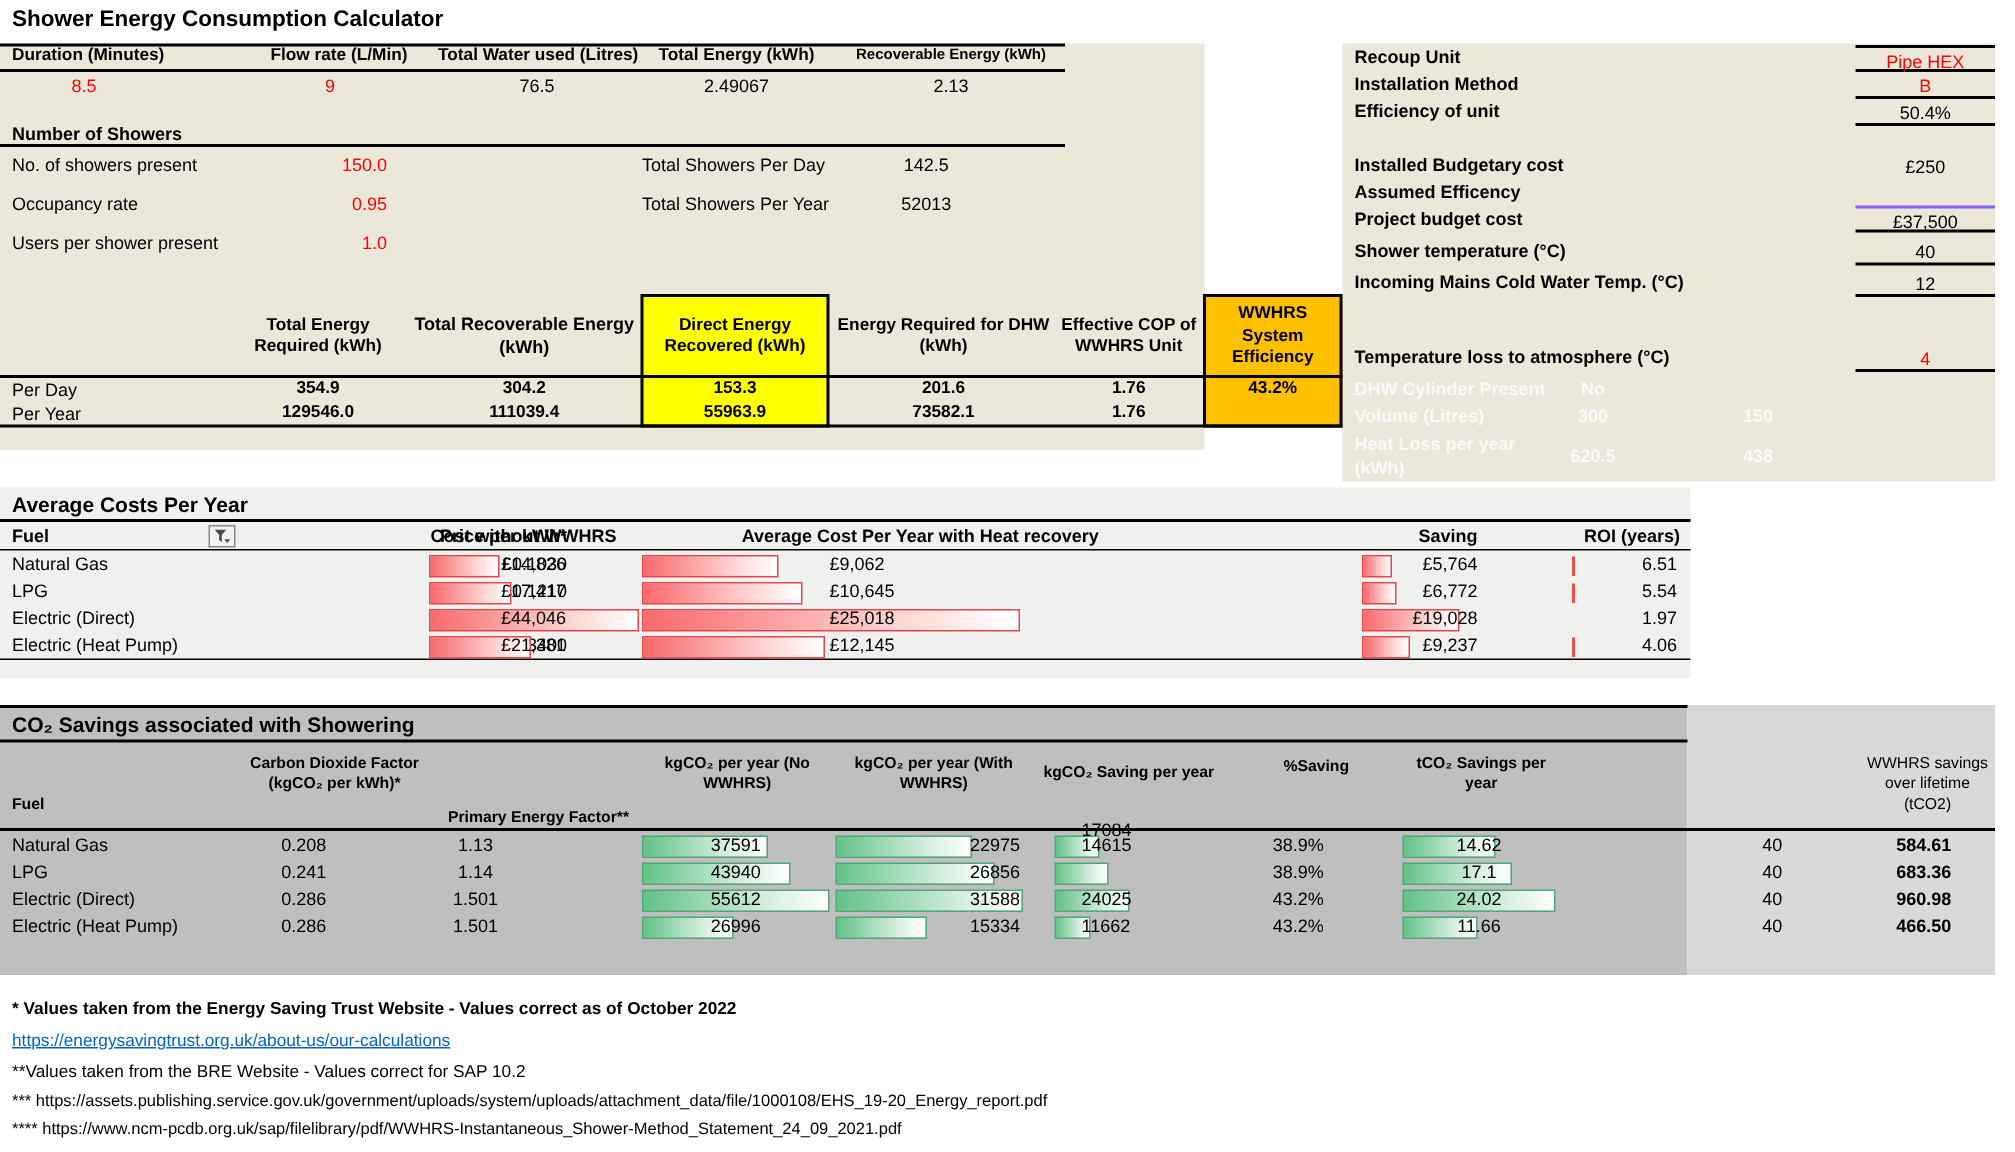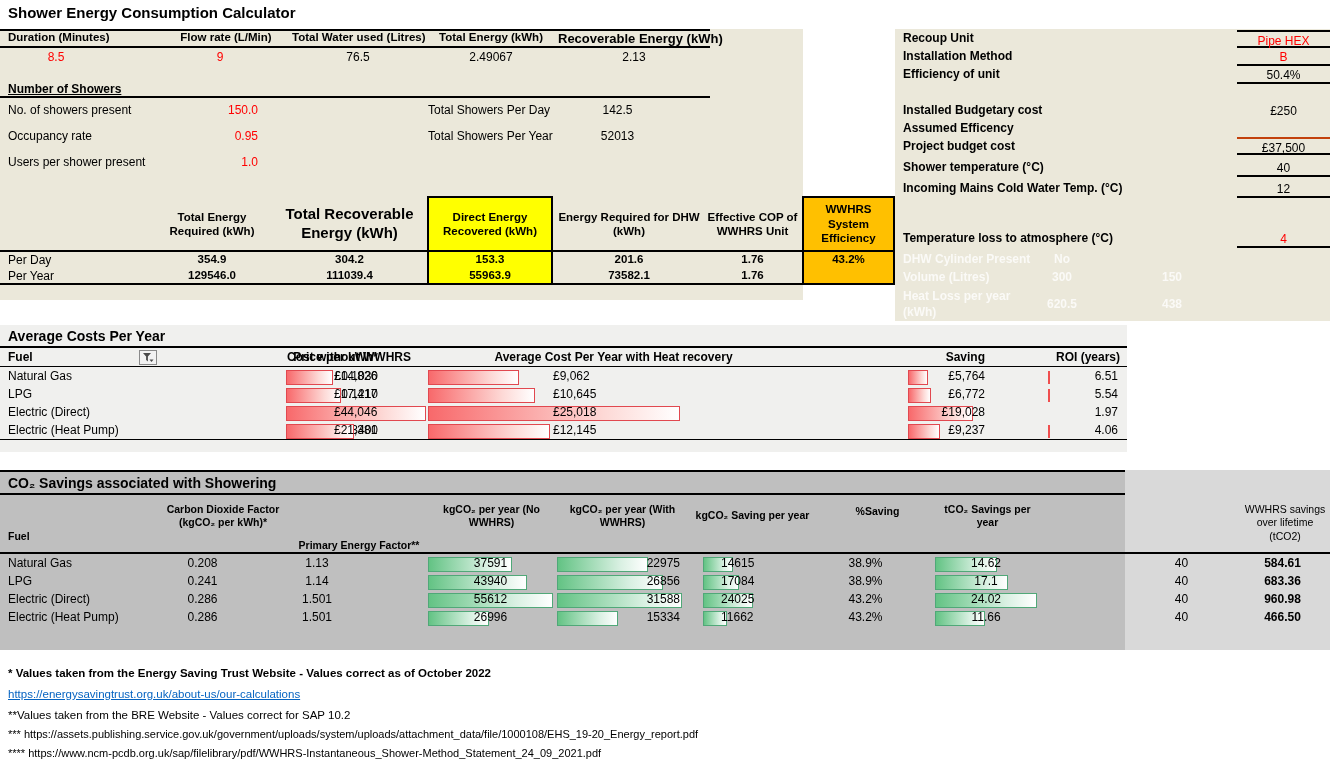--- a/index.html
+++ b/index.html
@@ -35,44 +35,44 @@
   <div class="abs" style="left:1125px;top:470px;width:205px;height:180px;background:#d9d9d9;"></div>
 
   <div class="abs b" style="left:8px;top:4px;font-size:15px;">Shower Energy Consumption Calculator</div>
 
   <div class="hline" style="left:0;top:29px;width:710px;height:2px;"></div>
   <div class="hline" style="left:0;top:46px;width:710px;height:2px;"></div>
   <div class="abs b" style="left:8px;top:31px;width:150px;font-size:11.5px;">Duration (Minutes)</div>
   <div class="abs b ctr" style="left:160px;top:31px;width:132px;font-size:11.5px;">Flow rate (L/Min)</div>
   <div class="abs b ctr" style="left:292px;top:31px;width:132px;font-size:11.5px;">Total Water used (Litres)</div>
   <div class="abs b ctr" style="left:424px;top:31px;width:134px;font-size:11.5px;">Total Energy  (kWh)</div>
-  <div class="abs b ctr" style="left:558px;top:31px;width:152px;font-size:13px;">Recoverable Energy (kWh)</div>
+  <div class="abs b ctr" style="left:558px;top:31px;width:152px;font-size:10px;">Recoverable Energy (kWh)</div>
   <div class="abs red ctr" style="left:0;top:50px;width:112px;">8.5</div>
   <div class="abs red ctr" style="left:160px;top:50px;width:120px;">9</div>
   <div class="abs ctr" style="left:292px;top:50px;width:132px;">76.5</div>
   <div class="abs ctr" style="left:424px;top:50px;width:134px;">2.49067</div>
   <div class="abs ctr" style="left:558px;top:50px;width:152px;">2.13</div>
 
-  <div class="abs b" style="left:8px;top:82px;text-decoration:underline;">Number of Showers</div>
+  <div class="abs b" style="left:8px;top:82px;">Number of Showers</div>
   <div class="hline" style="left:0;top:96px;width:710px;height:2px;"></div>
   <div class="abs" style="left:8px;top:103px;">No. of showers present</div>
   <div class="abs red rgt" style="left:150px;top:103px;width:108px;">150.0</div>
   <div class="abs" style="left:8px;top:129px;">Occupancy rate</div>
   <div class="abs red rgt" style="left:150px;top:129px;width:108px;">0.95</div>
   <div class="abs" style="left:8px;top:155px;">Users per shower present</div>
   <div class="abs red rgt" style="left:150px;top:155px;width:108px;">1.0</div>
   <div class="abs" style="left:428px;top:103px;">Total Showers Per Day</div>
   <div class="abs ctr" style="left:585px;top:103px;width:65px;">142.5</div>
   <div class="abs" style="left:428px;top:129px;">Total Showers Per Year</div>
   <div class="abs ctr" style="left:585px;top:129px;width:65px;">52013</div>
 
   <div class="abs" style="left:427px;top:196px;width:126px;height:89px;background:#ffff00;border:2px solid #000;box-sizing:border-box;"></div>
   <div class="abs" style="left:802px;top:196px;width:93px;height:89px;background:#ffc000;border:2px solid #000;box-sizing:border-box;"></div>
   <div class="abs flexc b" style="left:152px;top:198px;width:120px;height:52px;font-size:11.5px;">Total Energy Required (kWh)</div>
-  <div class="abs flexc b" style="left:274px;top:198px;width:151px;height:52px;font-size:15px;">Total Recoverable Energy (kWh)</div>
+  <div class="abs flexc b" style="left:274px;top:198px;width:151px;height:52px;font-size:12px;">Total Recoverable Energy (kWh)</div>
   <div class="abs flexc b" style="left:429px;top:198px;width:122px;height:52px;font-size:11.5px;">Direct Energy Recovered (kWh)</div>
   <div class="abs flexc b" style="left:555px;top:198px;width:148px;height:52px;font-size:11.5px;">Energy Required for DHW (kWh)</div>
   <div class="abs flexc b" style="left:705px;top:198px;width:95px;height:52px;font-size:11.5px;">Effective COP of WWHRS Unit</div>
   <div class="abs flexc b" style="left:804px;top:198px;width:89px;height:52px;font-size:11.5px;">WWHRS System Efficiency</div>
   <div class="hline" style="left:0;top:250px;width:895px;height:2px;"></div>
   <div class="hline" style="left:0;top:283px;width:895px;height:2px;"></div>
 
   <div class="abs" style="left:8px;top:253px;">Per Day</div>
   <div class="abs b ctr" style="left:152px;top:253px;width:120px;font-size:11.5px;">354.9</div>
   <div class="abs b ctr" style="left:274px;top:253px;width:151px;font-size:11.5px;">304.2</div>
@@ -92,21 +92,21 @@
   <div class="pvcell red" style="top:30px;border-top:2px solid #000;border-bottom:2px solid #000;">Pipe HEX</div>
   <div class="abs b" style="left:903px;top:49px;">Installation Method</div>
   <div class="pvcell red" style="top:48px;border-bottom:2px solid #000;">B</div>
   <div class="abs b" style="left:903px;top:67px;">Efficiency of unit</div>
   <div class="pvcell" style="top:66px;border-bottom:2px solid #000;">50.4%</div>
   <div class="abs b" style="left:903px;top:85px;margin-top:36px;">Assumed Efficency</div>
   <div class="pvcell" style="top:84px;"></div>
   <div class="abs b" style="left:903px;top:103px;">Installed Budgetary cost</div>
   <div class="pvcell" style="top:102px;">£250</div>
   <div class="abs b" style="left:903px;top:139px;">Project budget cost</div>
-  <div class="pvcell" style="top:137px;border-top:2px solid #c2410c;border-bottom:2px solid #000;">£37,500</div>
+  <div class="pvcell" style="top:137px;border-top:2px solid #8b5cf6;border-bottom:2px solid #000;">£37,500</div>
   <div class="abs b" style="left:903px;top:160px;">Shower temperature (°C)</div>
   <div class="pvcell" style="top:159px;border-bottom:2px solid #000;">40</div>
   <div class="abs b" style="left:903px;top:181px;">Incoming  Mains Cold Water Temp. (°C)</div>
   <div class="pvcell" style="top:180px;border-bottom:2px solid #000;">12</div>
   <div class="abs b" style="left:903px;top:231px;">Temperature loss to atmosphere (°C)</div>
   <div class="pvcell red" style="top:230px;border-bottom:2px solid #000;">4</div>
   <div class="abs b faint" style="left:903px;top:252px;">DHW Cylinder Present</div>
   <div class="abs b faint ctr" style="left:1017px;top:252px;width:90px;">No</div>
   <div class="abs b faint" style="left:903px;top:270px;">Volume (Litres)</div>
   <div class="abs b faint ctr" style="left:1017px;top:270px;width:90px;">300</div>
@@ -246,21 +246,21 @@
       <div class="bar-green" style="width: 79.0117%;"></div>
     </div>
   <div class="abs ctr" style="left:428px;top:574px;width:125px;">43940</div>
   <div class="barbox" style="left:557px;top:575px;width:125px;">
       <div class="bar-green" style="width: 85.0196%;"></div>
     </div>
   <div class="abs rgt" style="left:555px;top:574px;width:125px;">26856</div>
   <div class="barbox" style="left:703px;top:575px;width:50px;">
       <div class="bar-green" style="width: 71.1093%;"></div>
     </div>
-  <div class="abs" style="left:721px;top:574px;">17084</div>
+  <div class="abs" style="left:721px;top:546px;">17084</div>
   <div class="abs ctr" style="left:818px;top:574px;width:95px;">38.9%</div>
   <div class="barbox" style="left:935px;top:575px;width:102px;">
       <div class="bar-green" style="width: 71.1907%;"></div>
     </div>
   <div class="abs ctr" style="left:935px;top:574px;width:102px;">17.1</div>
   <div class="abs ctr" style="left:1128px;top:574px;width:107px;">40</div>
   <div class="abs b ctr" style="left:1235px;top:574px;width:95px;">683.36</div>
 
   <div class="abs" style="left:8px;top:592px;">Electric (Direct)</div>
   <div class="abs ctr" style="left:160px;top:592px;width:85px;">0.286</div>

